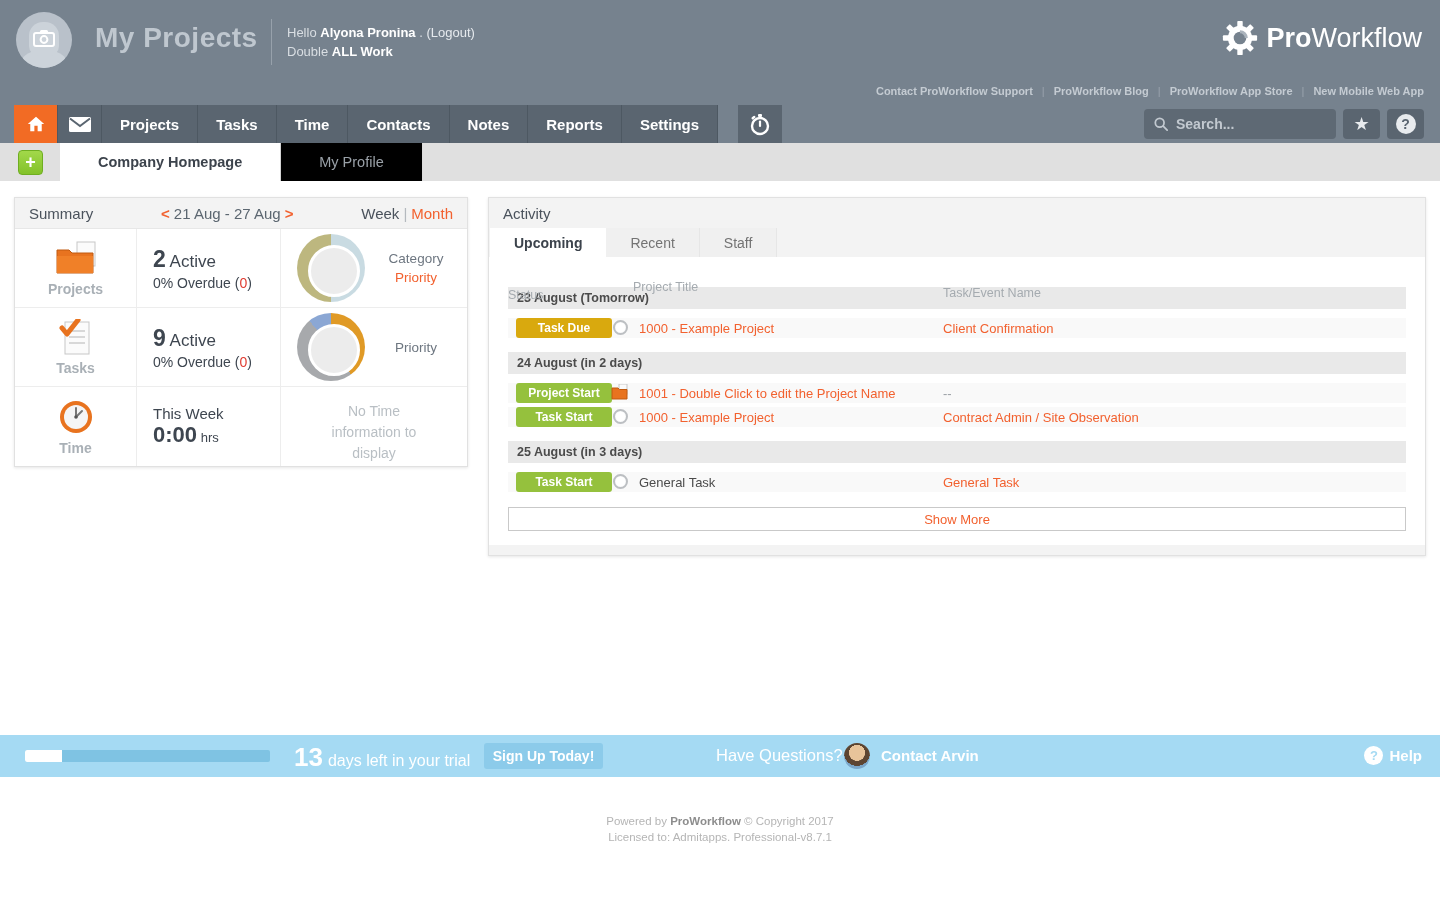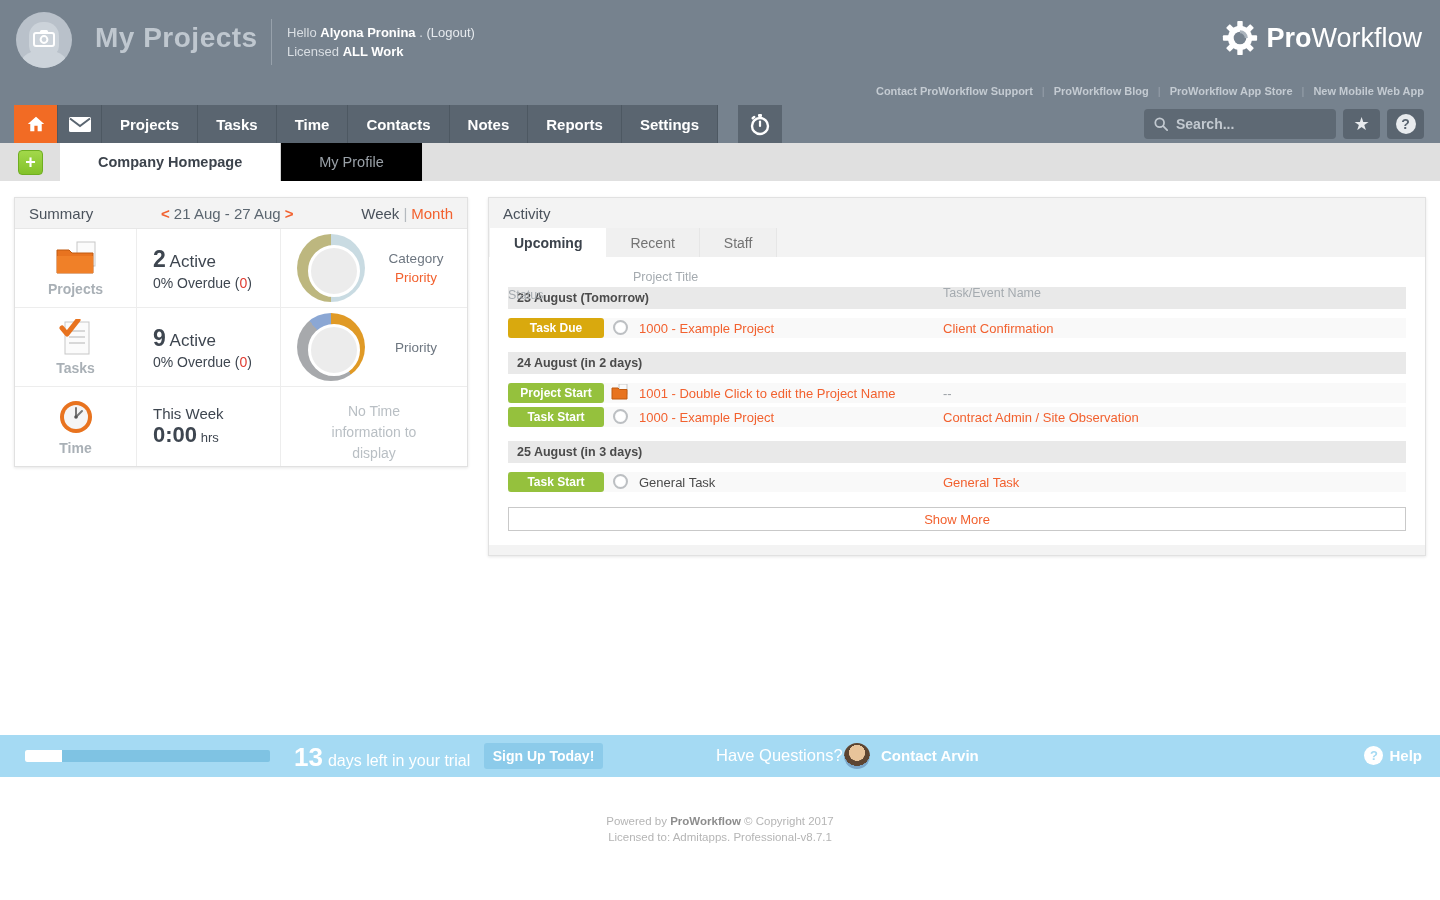--- a/index.html
+++ b/index.html
@@ -82,26 +82,26 @@
 
   
   .activity { left:488px; width:938px; padding-bottom:10px; }
   .act-tabs { display:flex; padding-left:1px; }
   .atab { height:29px; display:flex; align-items:center; padding:0 24px; font-size:14px; cursor:pointer; }
   .atab.active { background:#fff; color:#3c434c; font-weight:bold; }
   .atab.inactive { background:#f0f0f0; color:#737373; border-right:1px solid #e6e6e6; }
   .act-body { background:#fff; padding:6px 19px 14px 19px; }
   .col-hdrs { position:relative; height:24px; font-size:12.5px; color:#a5abb0; }
   .col-hdrs .c1 { position:absolute; left:0; top:5px;margin-top:20px; }
-  .col-hdrs .c2 { position:absolute; left:125px; top:7px; }
+  .col-hdrs .c2 { position:absolute; left:125px; top:17px; }
   .col-hdrs .c3 { position:absolute; left:435px; top:23px; }
   .date-bar { height:22px; background:#e9e9e9; font-size:12.5px; font-weight:bold; color:#4b4b4b; display:flex; align-items:center; padding-left:9px; margin-bottom:9px; }
   .act-row { position:relative; height:20px; background:#f9f9f9; margin-bottom:4px; }
   .grp-gap { height:10px; }
-  .badge { position:absolute; left:0; top:0; width:96px; height:20px; border-radius:3px; color:#fff; font-size:12px; font-weight:bold; display:flex; align-items:center; justify-content:center; cursor:pointer; }
+  .badge { position:absolute; left:8px; top:0; width:96px; height:20px; border-radius:3px; color:#fff; font-size:12px; font-weight:bold; display:flex; align-items:center; justify-content:center; cursor:pointer; }
   .badge.due { background:#d9a90e; }
   .badge.start { background:#95c13d;text-align:right; }
   .row-circle { position:absolute; left:105px; top:2px; width:15px; height:15px; border-radius:50%; border:2px solid #bcbfc2; background:radial-gradient(#ffffff 55%, #e3e5e7); }
   .row-folder { position:absolute; left:103px; top:1px; }
   .proj-link { position:absolute; left:131px; top:3px; font-size:13px; color:#f2612f; text-decoration:none; cursor:pointer; }
   .proj-plain { position:absolute; left:131px; top:3px; font-size:13px; color:#4b4b4b; }
   .task-link { position:absolute; left:435px; top:3px; font-size:13px; color:#f2612f; text-decoration:none; cursor:pointer; }
   .task-plain { position:absolute; left:435px; top:3px; font-size:13px; color:#9aa0a5; }
   .show-more { margin-top:15px; height:24px; border:1px solid #c9c9c9; background:#fff; display:flex; align-items:center; justify-content:center; font-size:13px; color:#f2612f; cursor:pointer; }
 
@@ -140,21 +140,21 @@
     <div class="page-title">My Projects</div>
     <div class="hdr-divider"></div>
     <div class="greeting">
       <div>
         <span>Hello</span>
         <b>Alyona Pronina</b>
         <span>.</span>
         <a>(Logout)</a>
       </div>
       <div>
-        <span>Licensed</span>
+        <span>Double</span>
         <b>ALL Work</b>
       </div>
     </div>
     <div class="logo">
       <svg class="gear" width="36" height="36" viewBox="0 0 40 40">
         <g fill="#fff">
           <rect x="17" y="1" width="6" height="8" rx="1"></rect>
             <rect x="17" y="31" width="6" height="8" rx="1"></rect>
           <rect x="1" y="17" width="8" height="6" rx="1"></rect>
             <rect x="31" y="17" width="8" height="6" rx="1"></rect>

